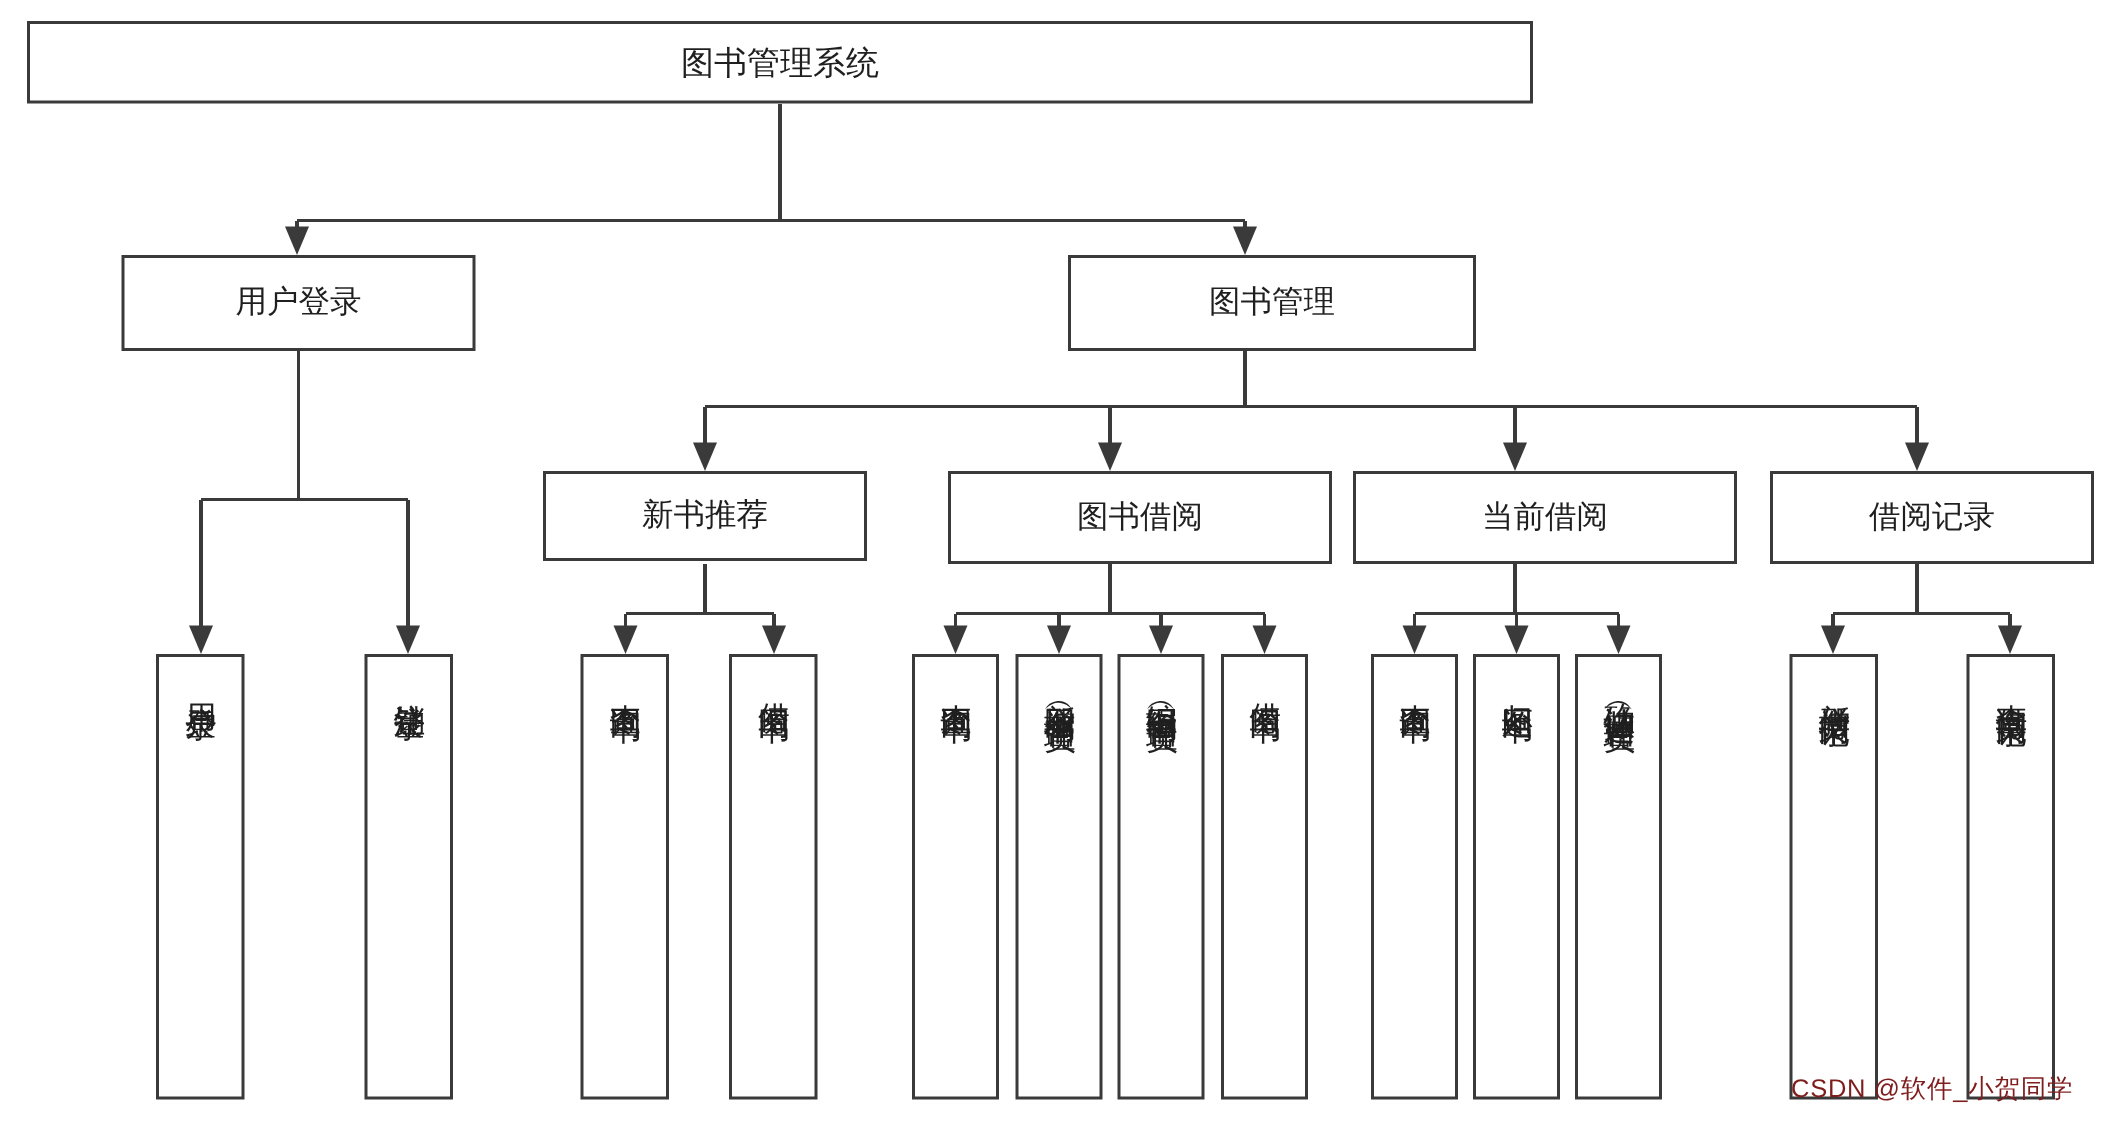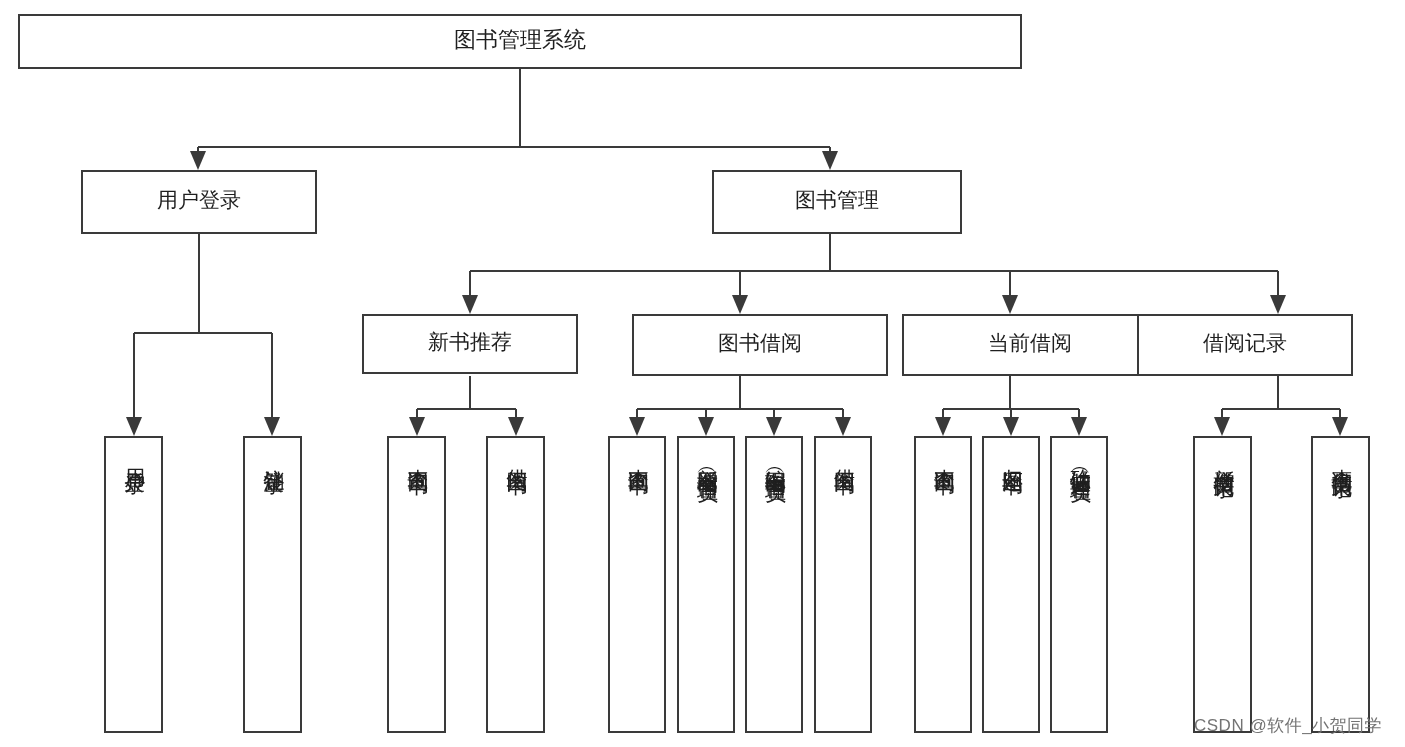--- a/index.html
+++ b/index.html
@@ -31,21 +31,20 @@
     border: 2px solid #3a3a3a;
     display: flex;
     align-items: center;
     justify-content: center;
   }
   .node .label {
     color: #1f1f1f;
     text-align: center;
     line-height: 1.18;
     white-space: pre;
-    font-family: Liberation Mono, monospace;
   }
   .node.horiz .label {
     font-size: 21px;
   }
   .node.root .label {
     font-size: 22px;
   }
   .node.vert {
     align-items: flex-start;
     justify-content: center;
@@ -125,33 +124,33 @@
       <line x1="1340" y1="409" x2="1340" y2="419" stroke="#3a3a3a" stroke-width="2.5" shape-rendering="crispEdges"></line>
       <polygon points="1332,417 1348,417 1340,436" fill="#3a3a3a"></polygon>
     </svg>
   <div id="nodes">
       <div class="node horiz root" style="left: 18px; top: 14px; width: 1004px; height: 55px;">
         <span class="label">图书管理系统</span>
       </div>
       <div class="node horiz" style="left: 81px; top: 170px; width: 236px; height: 64px;">
         <span class="label">用户登录</span>
       </div>
-      <div class="node horiz" style="left: 712px; top: 170px; width: 250px; height: 64px;">
+      <div class="node horiz" style="left: 712px; top: 170px; width: 272px; height: 64px;">
         <span class="label">图书管理</span>
       </div>
       <div class="node horiz" style="left: 362px; top: 314px; width: 216px; height: 60px;">
         <span class="label">新书推荐</span>
       </div>
       <div class="node horiz" style="left: 632px; top: 314px; width: 256px; height: 62px;">
         <span class="label">图书借阅</span>
       </div>
       <div class="node horiz" style="left: 902px; top: 314px; width: 256px; height: 62px;">
         <span class="label">当前借阅</span>
       </div>
-      <div class="node horiz" style="left: 1137px; top: 314px; width: 216px; height: 62px;">
+      <div class="node horiz" style="left: 1180px; top: 314px; width: 216px; height: 62px;">
         <span class="label">借阅记录</span>
       </div>
       <div class="node vert" style="left: 104px; top: 436px; width: 59px; height: 297px;">
         <span class="label">用户登录</span>
       </div>
       <div class="node vert" style="left: 243px; top: 436px; width: 59px; height: 297px;">
         <span class="label">注销登录</span>
       </div>
       <div class="node vert" style="left: 387px; top: 436px; width: 59px; height: 297px;">
         <span class="label">查询图书</span>
@@ -180,14 +179,14 @@
       <div class="node vert" style="left: 1050px; top: 436px; width: 58px; height: 297px;">
         <span class="label">确认归还（管理员）</span>
       </div>
       <div class="node vert" style="left: 1193px; top: 436px; width: 59px; height: 297px;">
         <span class="label">新增借阅记录</span>
       </div>
       <div class="node vert" style="left: 1311px; top: 436px; width: 59px; height: 297px;">
         <span class="label">查询借阅记录</span>
       </div>
     </div>
-  <div class="watermark" style="left: 1194px; top: 714px; color: #737373;">CSDN @软件_小贺同学</div>
+  <div class="watermark" style="left: 1194px; top: 714px; color: #7f1d1d;">CSDN @软件_小贺同学</div>
 </div>
 
 </body></html>

